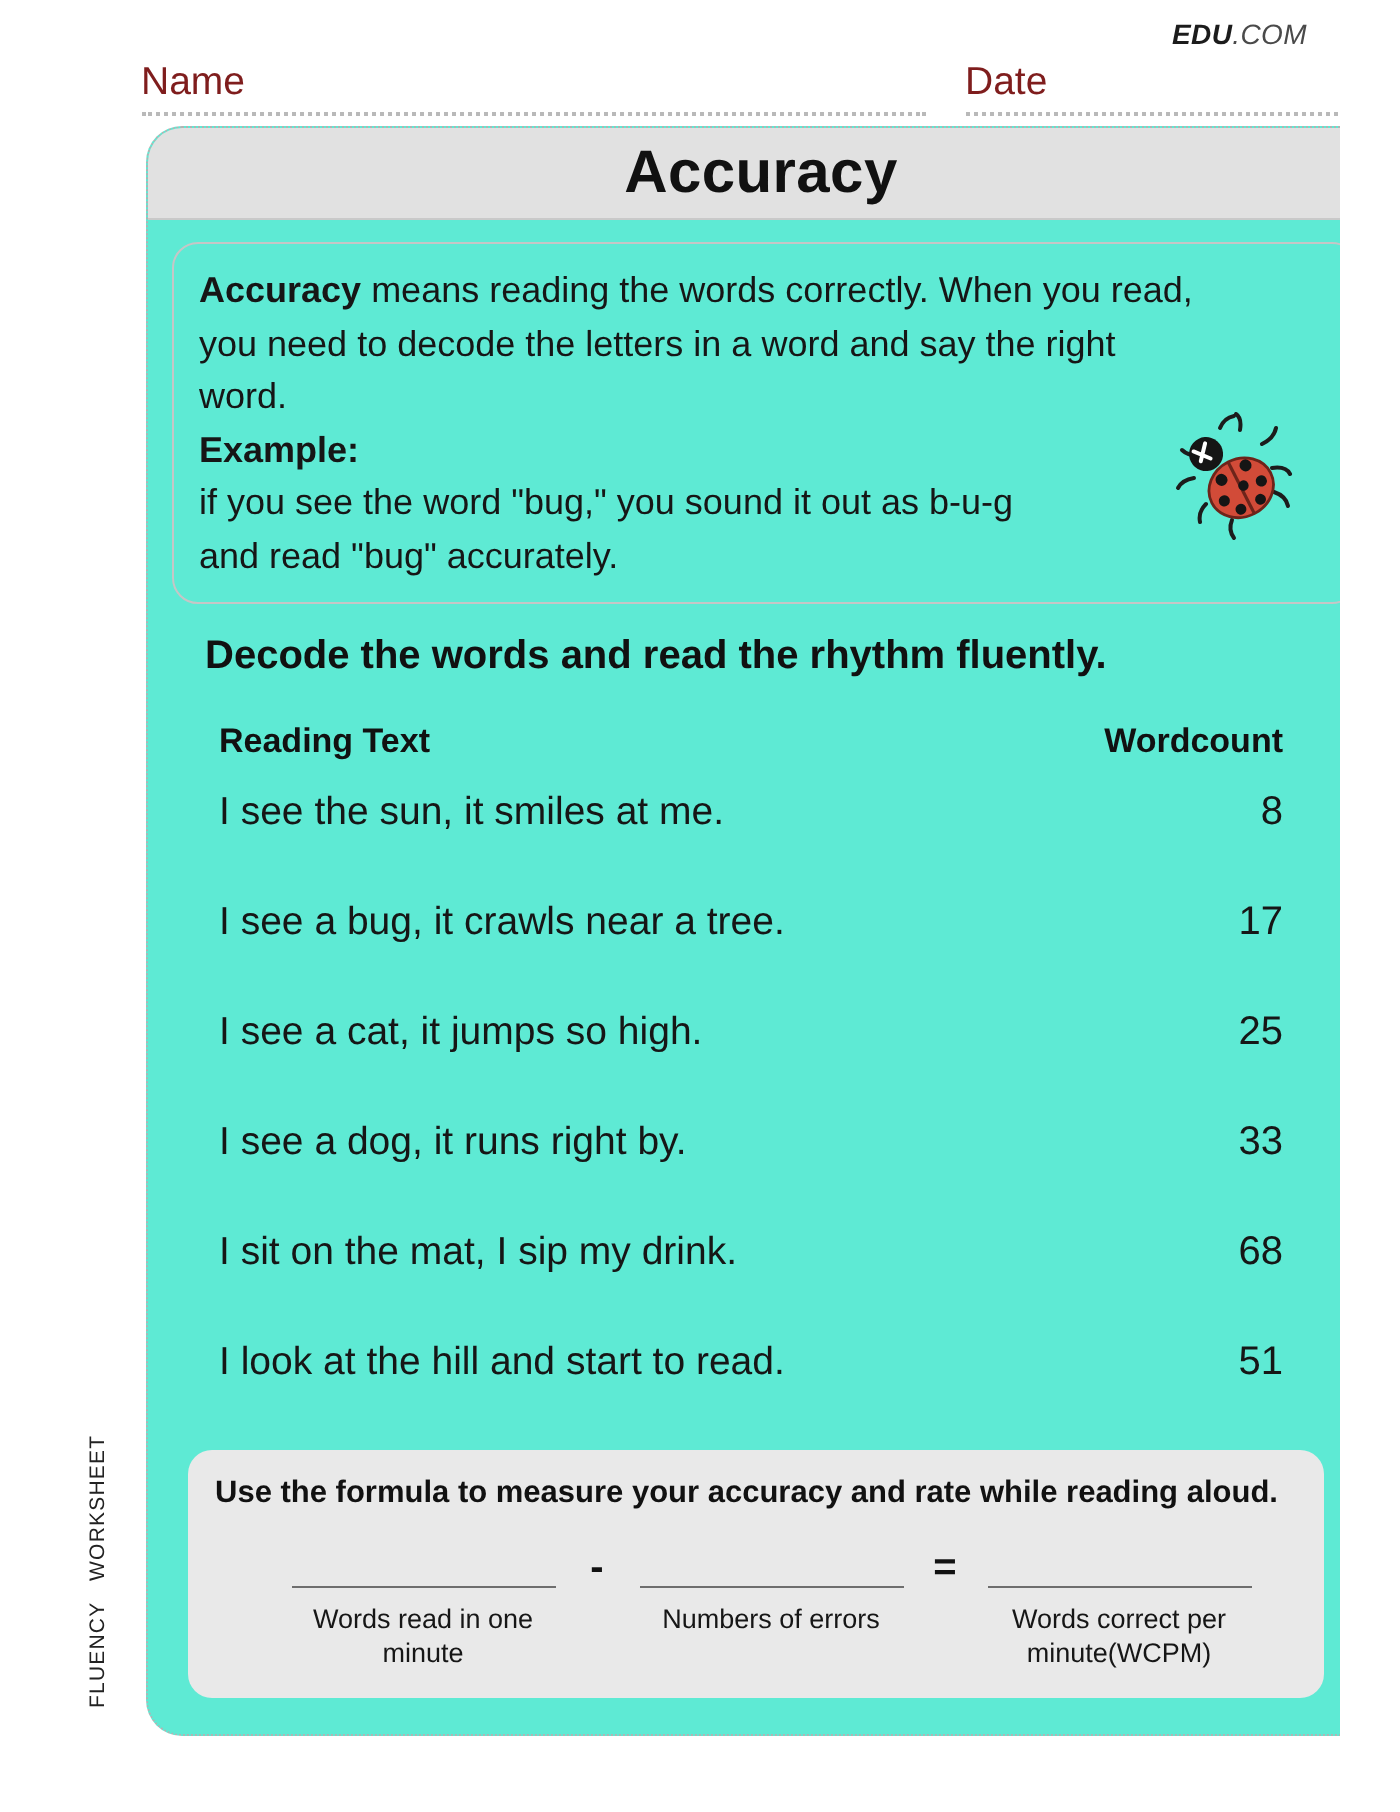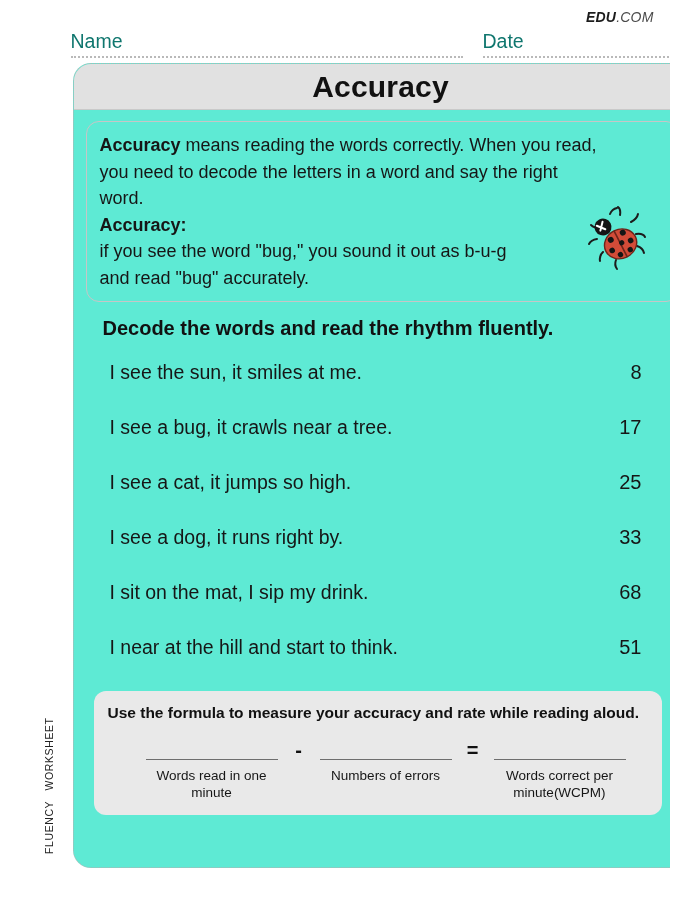--- a/index.html
+++ b/index.html
@@ -12,21 +12,21 @@
   
   .brand { position:absolute; top:9px; right:16px; font-size:14px; font-style:italic; letter-spacing:.2px; }
   .brand .b-bold { font-weight:700; color:#1c1c1c; }
   .brand .b-rest { font-weight:400; color:#4a4a4a; }
 
   
   .field-group { position:absolute; top:30px; display:flex; align-items:flex-end;
                  border-bottom:2px dotted #b9b9b9; padding-bottom:3px; }
   .fg-name { left:40px; width:392px; }
   .fg-date { left:452px; width:206px; }
-  .field-label { font-size:19.5px; color:#0f766e; }
+  .field-label { font-size:19.5px; color:#7f1d1d; }
 
   
   .card { position:absolute; left:42px; top:63px; width:614px; height:803px;
           border:1px dotted #b3b3b3; border-radius:18px; background:#5eead4; }
 
   .title-band { height:45px; background:#e1e1e1; border-bottom:1px solid #c9c9c9;
                 border-radius:17px 17px 0 0; display:flex; align-items:center; justify-content:center; }
   .title-band h1 { margin:0; font-size:30px; font-weight:700; color:#111; letter-spacing:.2px; }
 
   
@@ -82,21 +82,21 @@
 
     <div class="title-band">
       <h1>Accuracy</h1>
     </div>
 
     <div class="intro-box">
       <div id="intro-lines">
           <div class="intro-line"><b>Accuracy</b> means reading the words correctly. When you read,</div>
           <div class="intro-line">you need to decode the letters in a word and say the right</div>
           <div class="intro-line">word.</div>
-          <div class="intro-line"><b>Accuracy:</b></div>
+          <div class="intro-line"><b>Example:</b></div>
           <div class="intro-line">if you see the word "bug," you sound it out as b-u-g</div>
           <div class="intro-line">and read "bug" accurately.</div>
         </div>
       <svg class="ladybug" width="62" height="66" viewBox="0 0 62 66">
         <g fill="none" stroke="#1c1c1c" stroke-width="2" stroke-linecap="round">
           <path d="M24 8 q2 -5 7 -6"></path>
           <path d="M34 9 q1 -6 -2 -8"></path>
           <path d="M45 16 q6 -3 7 -8"></path>
           <path d="M50 28 q7 -1 9 3"></path>
           <path d="M51 40 q6 2 7 7"></path>
@@ -117,20 +117,24 @@
           <circle cx="42.5" cy="40.5" r="2.8" fill="#151515"></circle>
           <circle cx="27" cy="48.5" r="2.7" fill="#151515"></circle>
           <circle cx="38" cy="48.5" r="2.7" fill="#151515"></circle>
         </g>
       </svg>
     </div>
 
     <div class="instruction">Decode the words and read the rhythm fluently.</div>
 
     <div class="r-table">
+      <div class="r-head">
+        <span class="col">Reading Text</span>
+        <span class="col">Wordcount</span>
+      </div>
       <div id="r-rows">
           <div class="r-row">
             <span class="r-text">I see the sun, it smiles at me.</span>
             <span class="r-num">8</span>
           </div>
           <div class="r-row">
             <span class="r-text">I see a bug, it crawls near a tree.</span>
             <span class="r-num">17</span>
           </div>
           <div class="r-row">
@@ -139,21 +143,21 @@
           </div>
           <div class="r-row">
             <span class="r-text">I see a dog, it runs right by.</span>
             <span class="r-num">33</span>
           </div>
           <div class="r-row">
             <span class="r-text">I sit on the mat, I sip my drink.</span>
             <span class="r-num">68</span>
           </div>
           <div class="r-row">
-            <span class="r-text">I near at the hill and start to think.</span>
+            <span class="r-text">I look at the hill and start to read.</span>
             <span class="r-num">51</span>
           </div>
         </div>
     </div>
 
     <div class="formula-box">
       <div class="f-title">Use the formula to measure your accuracy and rate while reading aloud.</div>
       <div class="f-row" id="f-row">
           <div class="f-col">
             <div class="f-blank"></div>

